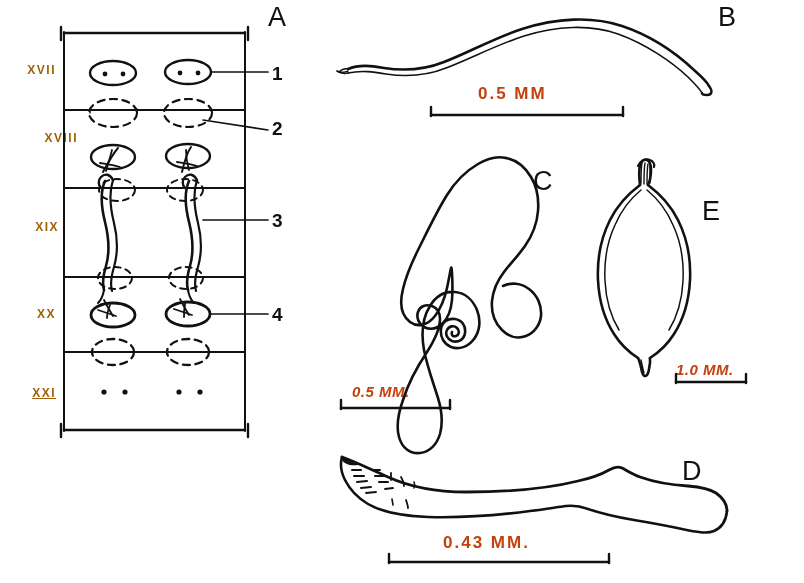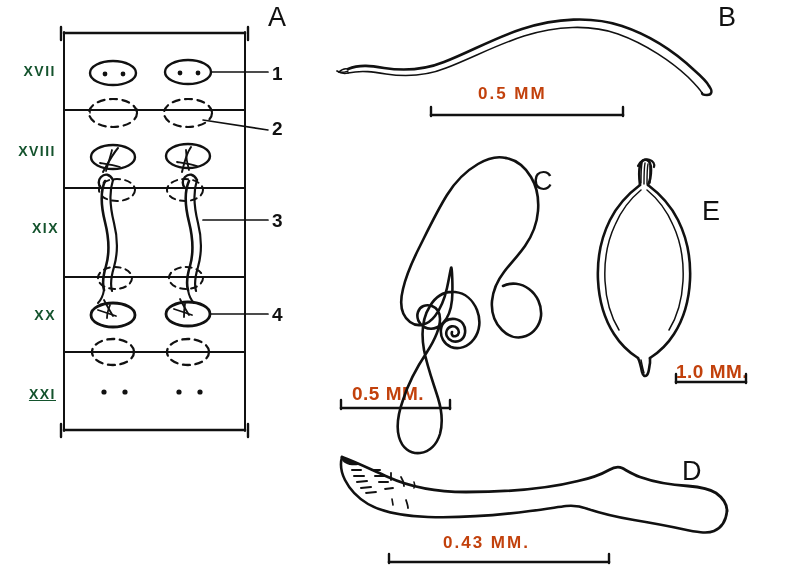--- a/index.html
+++ b/index.html
@@ -20,24 +20,24 @@
   .panel-letter {
     position: absolute;
     font-size: 27px;
     font-weight: 400;
     letter-spacing: 1px;
     color: #111;
     line-height: 1;
   }
   .seg-label {
     position: absolute;
-    font-size: 14px;
+    font-size: 12px;
     font-weight: 700;
     letter-spacing: 1.5px;
-    color: #14532d;
+    color: #a16207;
     line-height: 1;
     text-align: right;
     white-space: nowrap;
   }
   .callout-label {
     position: absolute;
     font-size: 19px;
     font-weight: 700;
     color: #111;
     line-height: 1;
@@ -45,22 +45,23 @@
   .scale-text {
     position: absolute;
     font-size: 17px;
     font-weight: 700;
     letter-spacing: 2px;
     color: #c2410c;
     line-height: 1;
     white-space: nowrap;
   }
   .scale-text.small {
-    font-size: 19px;
+    font-size: 15px;
     letter-spacing: 0.5px;
+    font-style: italic;
   }
   svg { display: block; }
   .ink {
     fill: none;
     stroke: #111111;
     stroke-linecap: round;
     stroke-linejoin: round;
   }
   .ink-fill {
     fill: #111111;
@@ -74,21 +75,21 @@
   }
 </style>
 </head>
 <body>
 
 <div id="plate">
 
   <div class="panel-letter" style="left:268px; top:4px;">A</div>
 
   <div class="seg-label" style="left:4px; top:64px; width:52px;">XVII</div>
-  <div class="seg-label" style="left:0px; top:144px; width:56px;">XVIII</div>
+  <div class="seg-label" style="left:0px; top:132px; width:56px;padding-left:22px;">XVIII</div>
   <div class="seg-label" style="left:7px; top:221px; width:52px;">XIX</div>
   <div class="seg-label" style="left:4px; top:308px; width:52px;">XX</div>
   <div class="seg-label" style="left:4px; top:387px; width:52px;text-decoration:underline;">XXI</div>
 
   <div class="callout-label" style="left:272px; top:64px;">1</div>
   <div class="callout-label" style="left:272px; top:119px;">2</div>
   <div class="callout-label" style="left:272px; top:211px;">3</div>
   <div class="callout-label" style="left:272px; top:305px;">4</div>
 
   <svg class="layer" width="804" height="583">

